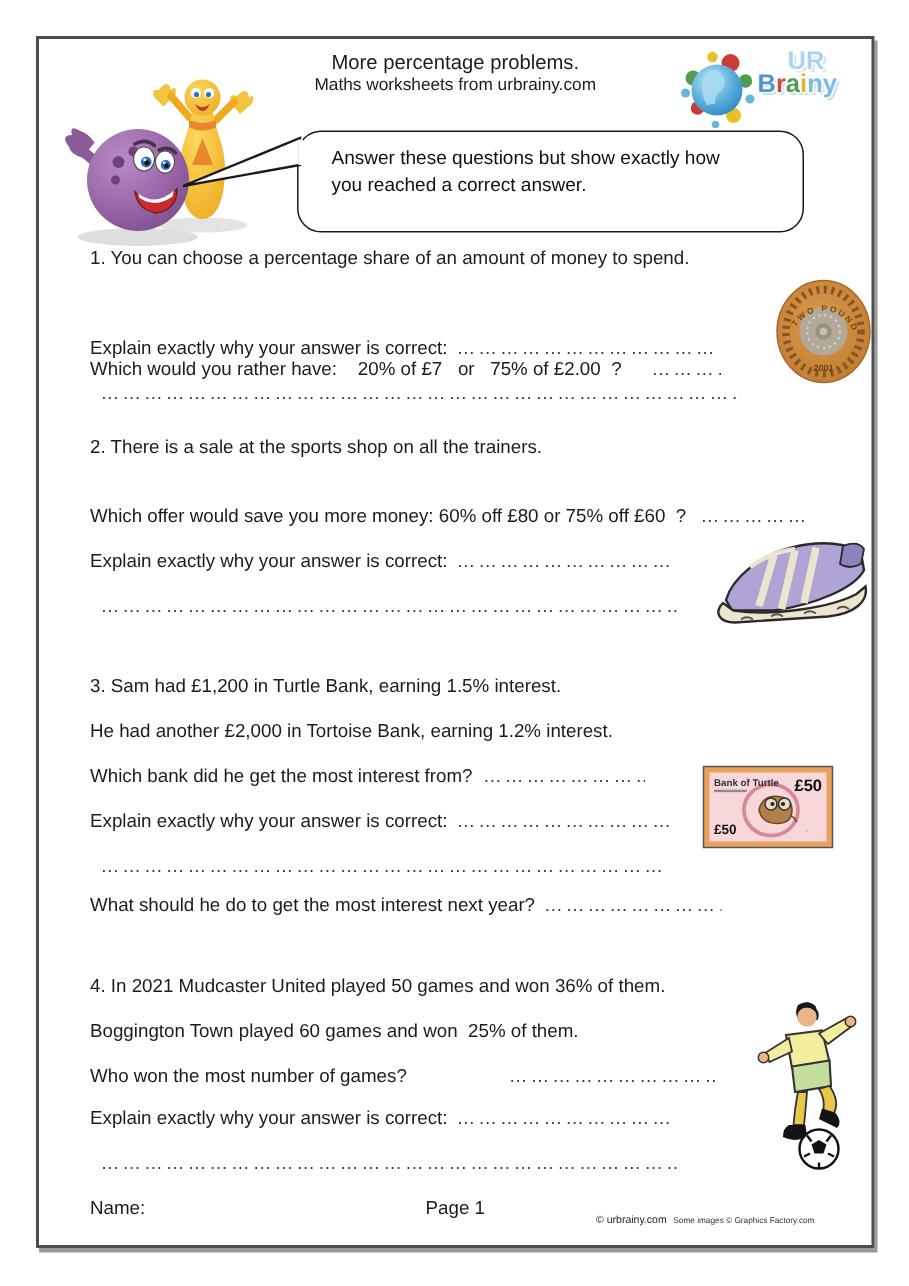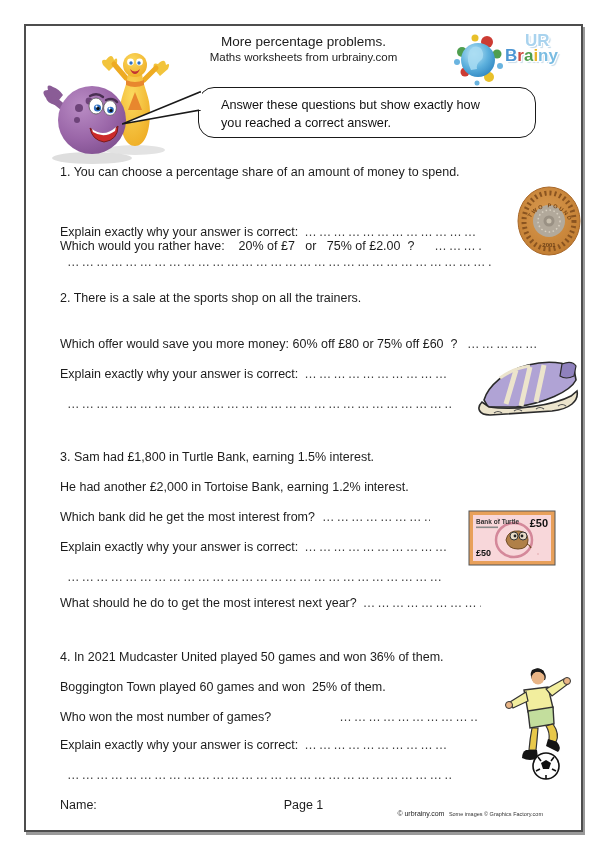--- a/index.html
+++ b/index.html
@@ -26,21 +26,21 @@
   #logo { position:absolute; right:10px; top:6px; width:118px; height:54px; }
   #logo-globe { position:absolute; left:0; top:2px; }
   #logo-text { position:absolute; left:52px; top:0; width:66px; line-height:1; }
   #logo-ur { display:block; font-size:17px; font-weight:bold; color:#a9d3ee; margin-left:20px;
              text-shadow:-1px -1px 0 #fff,1px -1px 0 #fff,-1px 1px 0 #fff,1px 1px 0 #fff, 2px 2px 1px #bcd6e8; }
   #logo-brainy { display:block; font-size:17px; font-weight:bold; margin-top:-2px;
              text-shadow:-1px -1px 0 #fff,1px -1px 0 #fff,-1px 1px 0 #fff,1px 1px 0 #fff, 2px 2px 1px #c8dcea; }
 
   
   #bubble {
-    position:absolute; left:172px; top:61px; width:338px; height:51px;
+    position:absolute; left:172px; top:61px; width:338px; height:68px;
     border:1.6px solid #1a1a1a; border-radius:16px; background:#fff; z-index:4;
     padding:8px 10px 0 22px; font-size:12.7px; color:#111; line-height:1.45;
   }
   #bubble-tail { position:absolute; left:96px; top:62px; z-index:5; }
 
   #mascots { position:absolute; left:14px; top:22px; }
 
   
   #coin { position:absolute; left:491px; top:160px; }
   #shoe { position:absolute; left:448px; top:330px; }
@@ -192,21 +192,21 @@
 
   <svg id="shoe" width="112" height="68" viewBox="0 0 112 68">
     <path d="M10,44 C14,30 32,14 54,9 C74,4 92,6 100,13 L102,24 C96,36 70,47 42,51 L14,51 Z" fill="#b0a3d5" stroke="#2a2a2a" stroke-width="1.6"></path>
     <path d="M88,8 q10,-4 14,2 l-2,10 q-8,4 -14,0 Z" fill="#8f81bd" stroke="#2a2a2a" stroke-width="1.2"></path>
     <path d="M42,14 L32,48 M56,11 L47,50 M70,9 L62,46" stroke="#ece4cc" stroke-width="5" fill="none"></path>
     <path d="M26,22 q14,-10 30,-12" stroke="#ece4cc" stroke-width="3" fill="none"></path>
     <path d="M8,46 C2,52 5,59 16,59 L78,55 C96,53 105,45 103,35 L97,40 C80,49 42,55 15,51 Z" fill="#ece4cc" stroke="#2a2a2a" stroke-width="1.6"></path>
     <path d="M20,57 q4,-3 8,0 M40,55 q4,-3 8,0 M62,53 q4,-3 8,0 M84,50 q4,-3 8,0" stroke="#555" stroke-width="1.2" fill="none"></path>
   </svg>
 
-  <div class="t" style="top:424px; left:34px;">3. Sam had £1,800 in Turtle Bank, earning 1.5% interest.</div>
+  <div class="t" style="top:424px; left:34px;">3. Sam had £1,200 in Turtle Bank, earning 1.5% interest.</div>
   <div class="t" style="top:454px; left:34px;">He had another £2,000 in Tortoise Bank, earning 1.2% interest.</div>
   <div class="pline" style="top:484px; right:150px;text-align:right;">
     <span class="lbl">Which bank did he get the most interest from?  </span>
     <span class="dots" style="width:108px;">………………………………</span>
   </div>
   <div class="pline" style="top:514px; right:133px;">
     <span class="lbl">Explain exactly why your answer is correct:</span>
     <span class="dots fill">…………………………………………………………………………………………</span>
   </div>
   <div class="dotline" style="top:544px; right:138px;">……………………………………………………………………………………………………………………</div>

